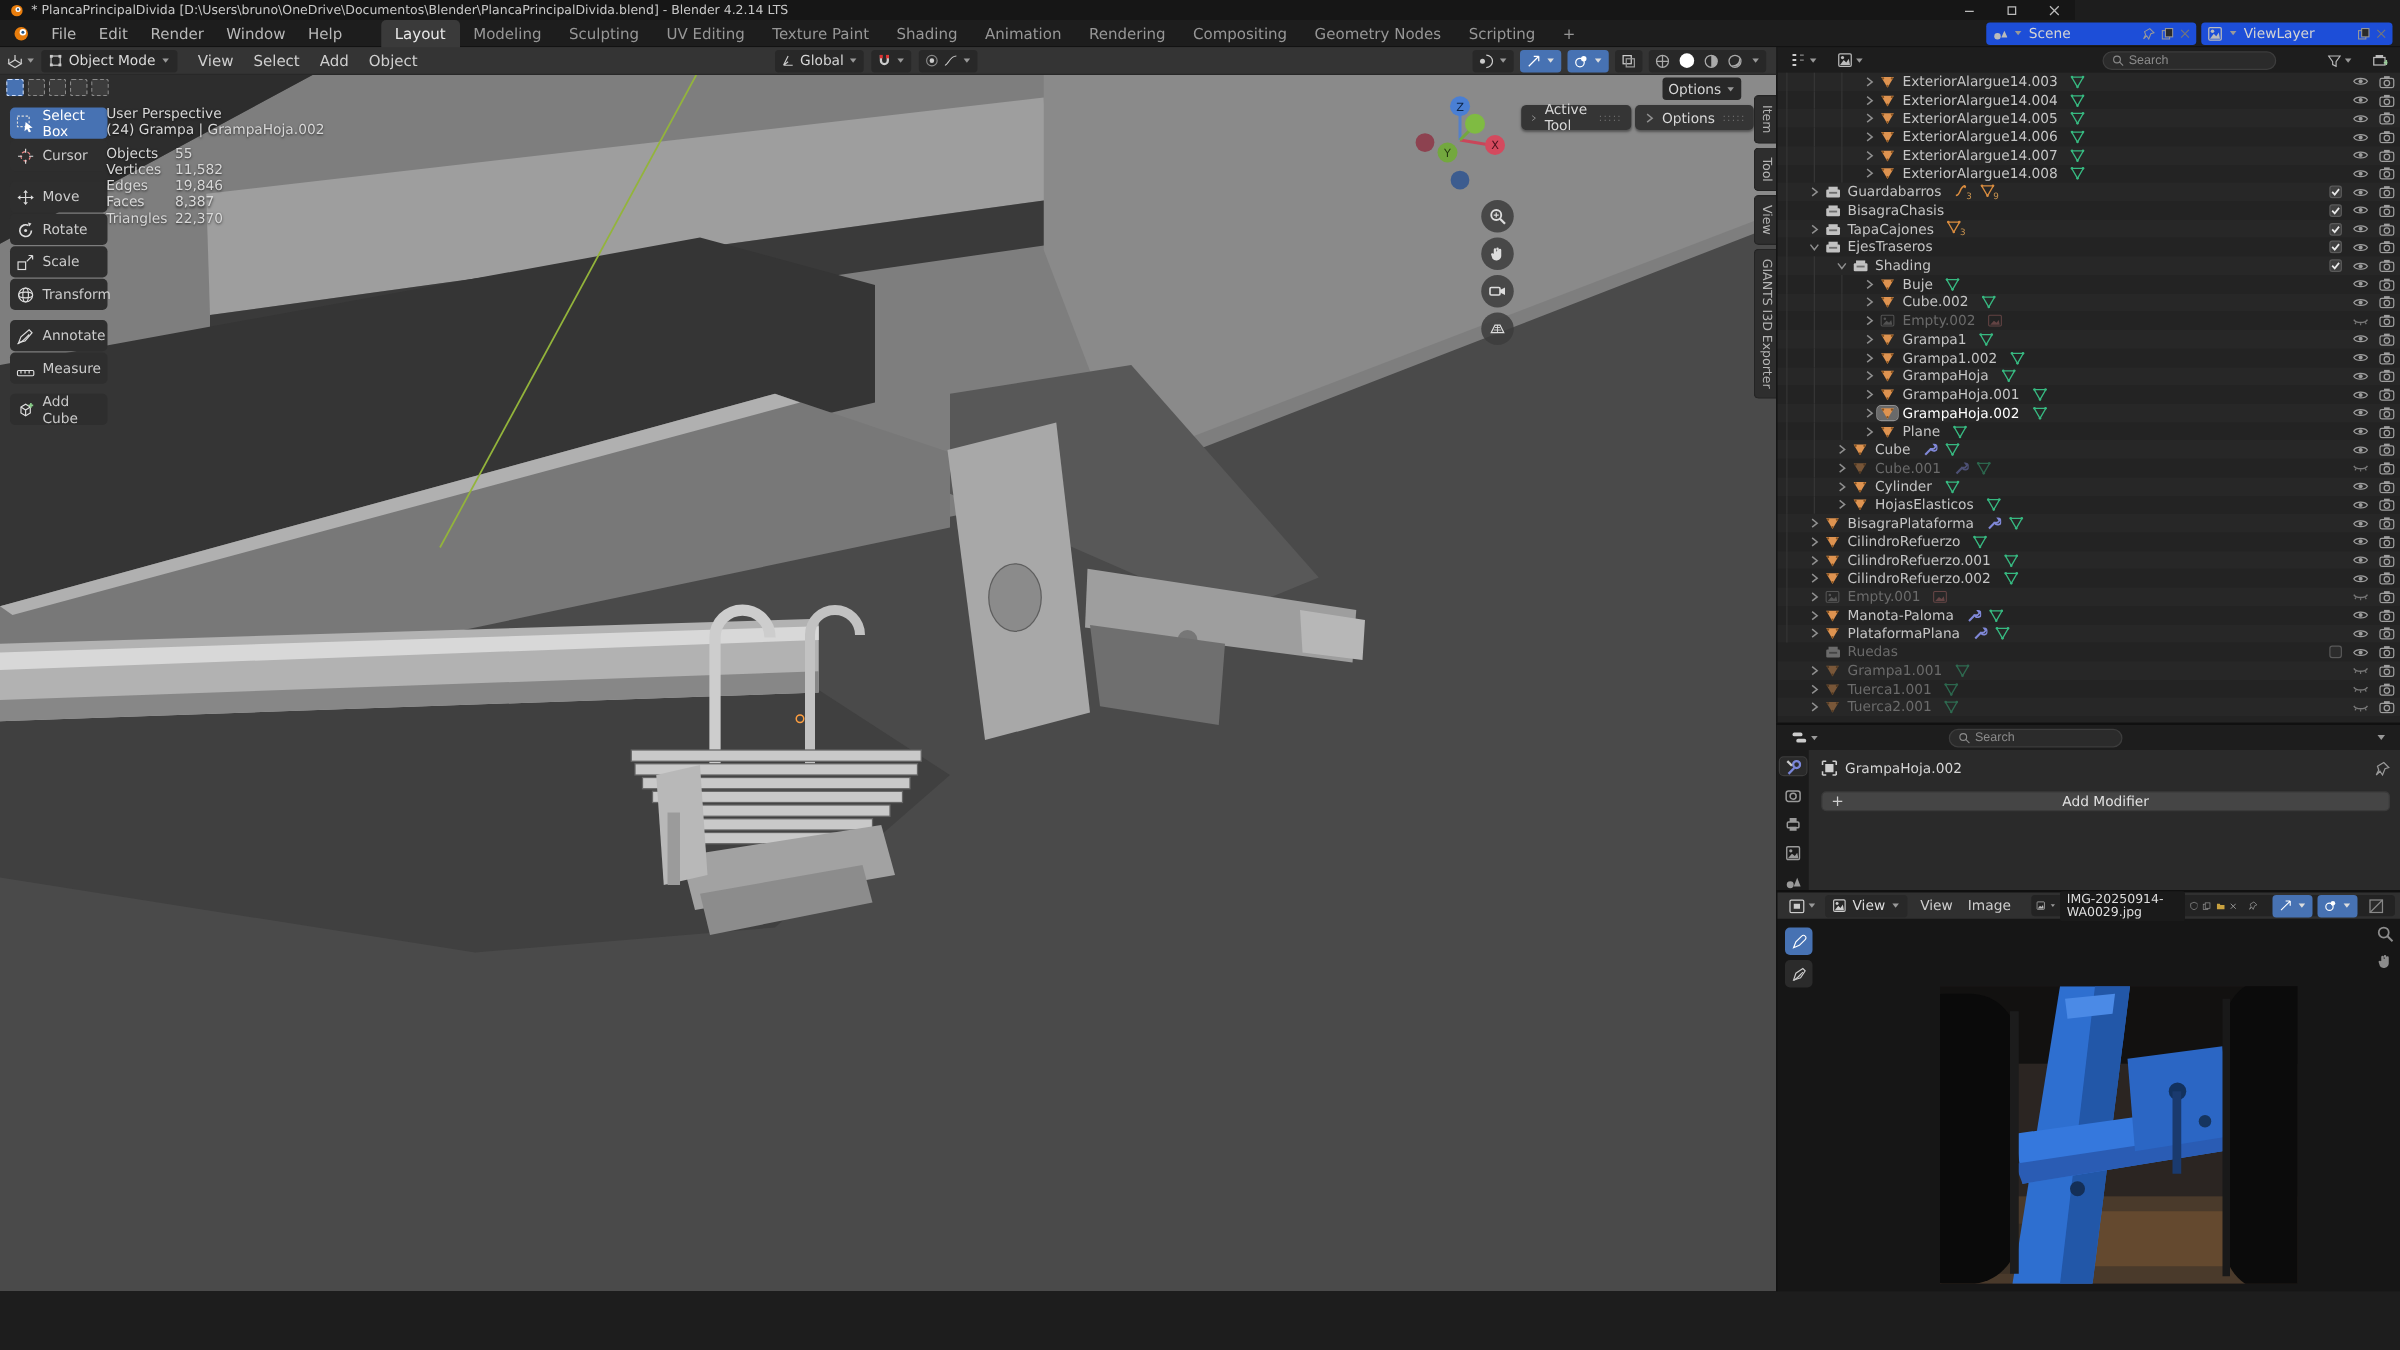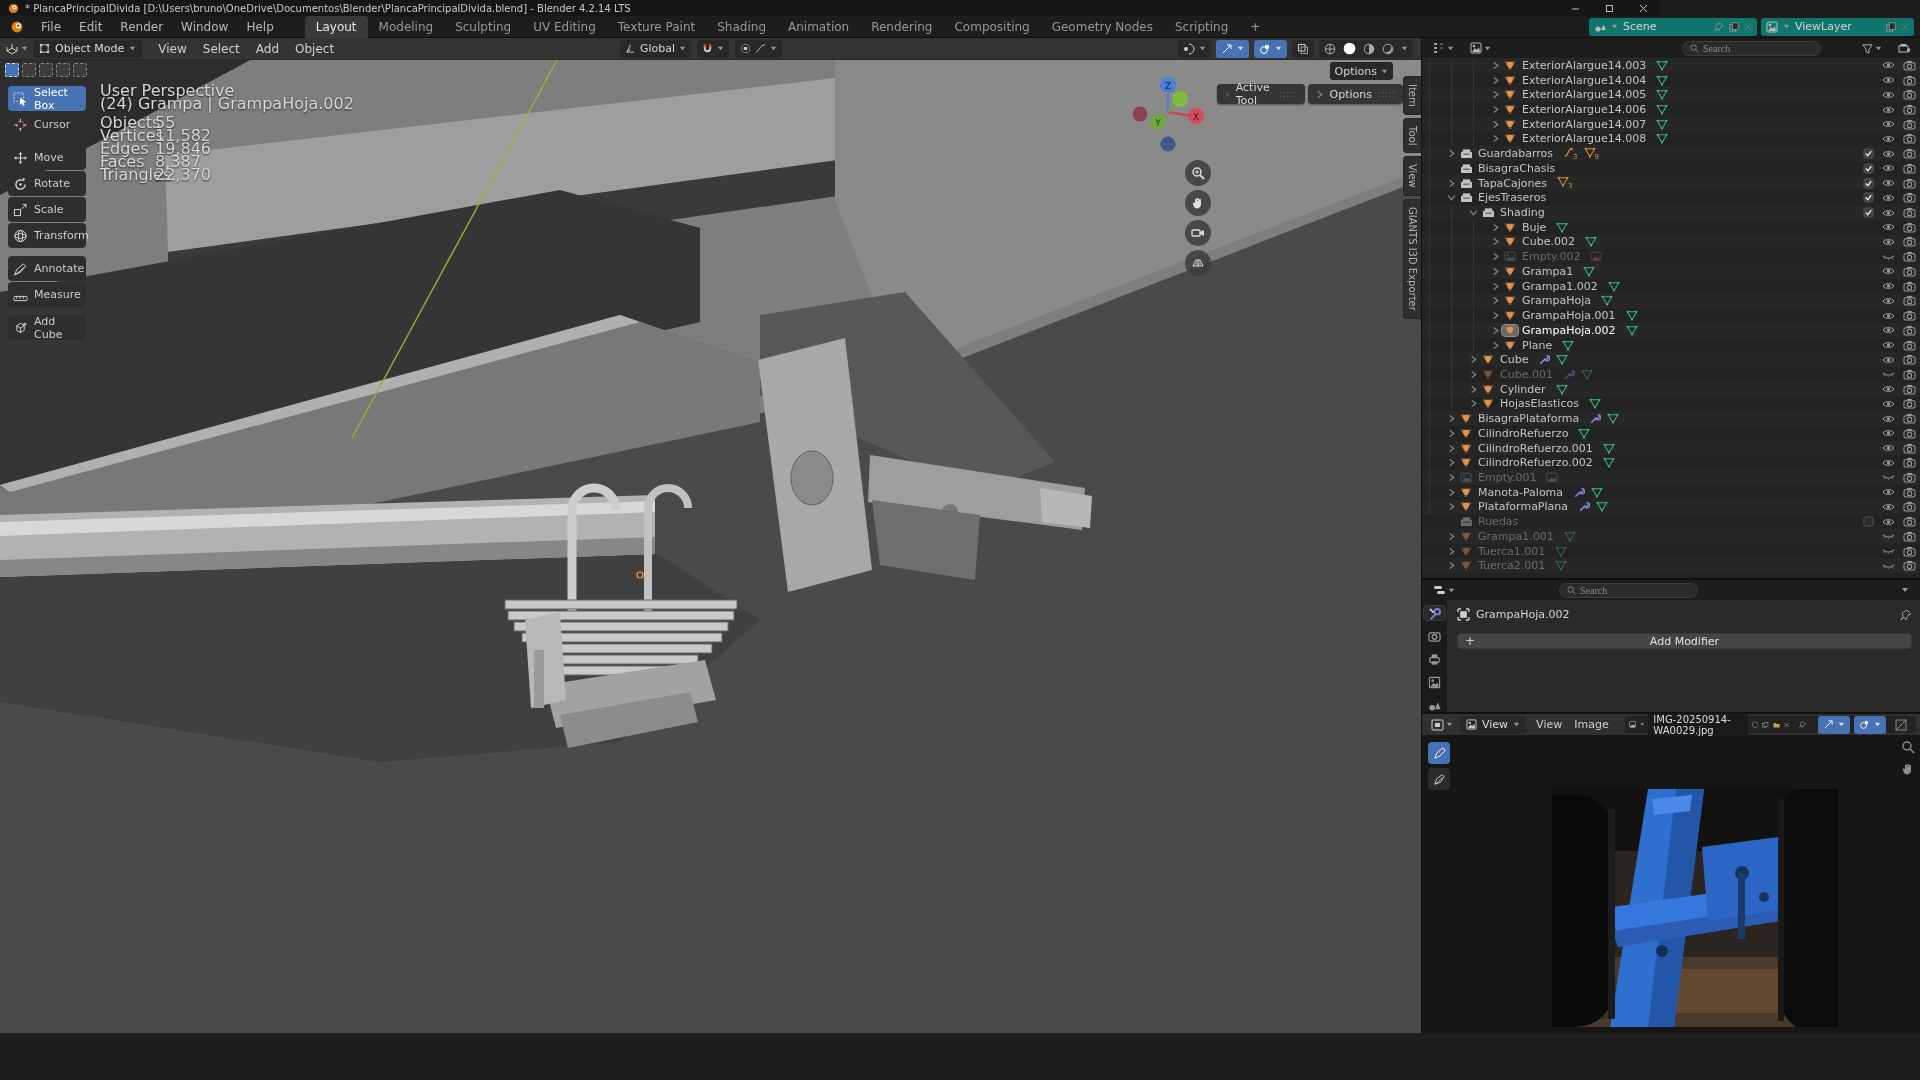--- a/index.html
+++ b/index.html
@@ -18,21 +18,21 @@
 
   
   #menubar { position:absolute; left:0; top:16px; width:1920px; height:22px; background:#1d1d1d;
     display:flex; align-items:center; font-size:12px; color:#b9b9b9; border-bottom:1px solid #0f0f0f; }
   #menubar .blogo { margin:0 8px 0 10px; }
   .menu-item { padding:2px 9px; border-radius:3px; }
   #ws-tabs { display:flex; margin-left:22px; height:22px; align-items:stretch; }
   .ws-tab { padding:3px 11px; color:#979797; display:flex; align-items:center; }
   .ws-tab.active { background:#3a3a3a; color:#e8e8e8; border-radius:4px 4px 0 0; }
   #mb-right { margin-left:auto; display:flex; align-items:center; gap:4px; margin-right:6px; color:#cfcfcf; }
-  .id-field { display:flex; align-items:center; gap:5px; background:#0f766e; border-radius:3px; padding:1px 5px; height:18px; }
+  .id-field { display:flex; align-items:center; gap:5px; background:#1d4ed8; border-radius:3px; padding:1px 5px; height:18px; }
   .id-field .txt { font-size:11px; color:#d4d4d4; min-width:86px; }
 
   
   #viewport { position:absolute; left:0; top:38px; width:1421px; height:803px; background:#494949; }
   .ed-header { height:22px; background:#343434; display:flex; align-items:center; font-size:12px;
     color:#cfcfcf; border-bottom:1px solid #282828; position:relative; z-index:5; }
   .hdr-ico { display:flex; align-items:center; gap:2px; padding:0 5px; }
   .mode-field { display:flex; align-items:center; gap:5px; background:#282828; border-radius:3px; padding:1px 6px; height:18px; margin-right:8px; font-size:11px; color:#dcdcdc; }
   .vp-menus { display:flex; }
   .vp-menus .menu-item { padding:2px 8px; }
@@ -50,21 +50,21 @@
   .selmode.active { border-color:#cfe0ff; background:#4772b3; }
 
   
   #toolbar { position:absolute; left:8px; top:26px; display:flex; flex-direction:column; width:78px; }
   .tb-gap { height:7px; }
   .tb-btn { height:25px; margin-bottom:1px; background:#2e2e2e; border-radius:4px; display:flex; align-items:center;
     font-size:11px; color:#cccccc; padding-left:5px; gap:6px; }
   .tb-btn.active { background:#4772b3; color:#fff; }
 
   
-  #vp-stats { position:absolute; left:100px; top:24px; color:#d8d8d8; font-size:16px; text-shadow:0 1px 2px rgba(0,0,0,.7); line-height:13px; }
+  #vp-stats { position:absolute; left:85px; top:24px; color:#d8d8d8; font-size:11px; text-shadow:0 1px 2px rgba(0,0,0,.7); line-height:13px; }
   #vp-stats .srow { display:flex; }
   #vp-stats .sl { width:55px; }
   #vp-stats .gap { height:6px; }
 
   
   #gizmo { position:absolute; left:1128px; top:12px; }
   .navbtn { position:absolute; left:1185px; width:26px; height:26px; border-radius:50%; background:rgba(60,60,60,.85);
     display:flex; align-items:center; justify-content:center; }
 
   
@@ -74,21 +74,21 @@
     padding:0 7px; font-size:11px; color:#d8d8d8; box-shadow:0 1px 2px rgba(0,0,0,.4); }
   .n-panel .grip { margin-left:auto; color:#6f6f6f; font-size:8px; letter-spacing:1px; }
   #side-tabs { position:absolute; right:0; top:16px; display:flex; flex-direction:column; gap:3px; }
   .side-tab { writing-mode:vertical-rl; background:#2e2e2e; color:#b5b5b5; font-size:10px; padding:7px 3px;
     border-radius:4px 0 0 4px; border:1px solid #242424; border-right:none; }
 
   
   #outliner { position:absolute; left:1421px; top:38px; width:499px; height:540px; background:#232323; border-left:1px solid #101010; }
   .ol-header { height:20px; background:#1d1d1d; display:flex; align-items:center; padding:0 5px; gap:6px; }
   .search { display:flex; align-items:center; gap:4px; background:#2b2b2b; border:1px solid #3d3d3d; border-radius:9px; height:15px; padding:0 7px; }
-  .search input { background:transparent; border:none; outline:none; color:#bbb; font-size:10px; width:110px; font-family:Liberation Serif, serif; }
+  .search input { background:transparent; border:none; outline:none; color:#bbb; font-size:10px; width:110px; font-family:Liberation Sans, sans-serif; }
   .search input::placeholder { color:#8b8b8b; }
   #ol-rows { position:absolute; top:20px; left:0; right:0; bottom:0; overflow:hidden; }
   .ol-row { height:14.72px; display:flex; align-items:center; font-size:11px; color:#c5c5c5; padding-right:4px; }
   .ol-row:nth-child(odd) { background:#272727; }
   .ol-row .ind { width:15px; align-self:stretch; flex:none; border-left:1px solid #353535; margin-left:7px; }
   .ol-row .ind.noline { border-left:none; margin-left:0; width:22px; }
   .ol-row .arr { width:14px; flex:none; display:flex; justify-content:center; }
   .ol-row .oic { width:16px; flex:none; display:flex; justify-content:center; border-radius:3px; }
   .ol-row.active .oic { background:#6a6a6a; outline:1px solid #909090; }
   .ol-row .nm { margin-left:4px; white-space:nowrap; }

